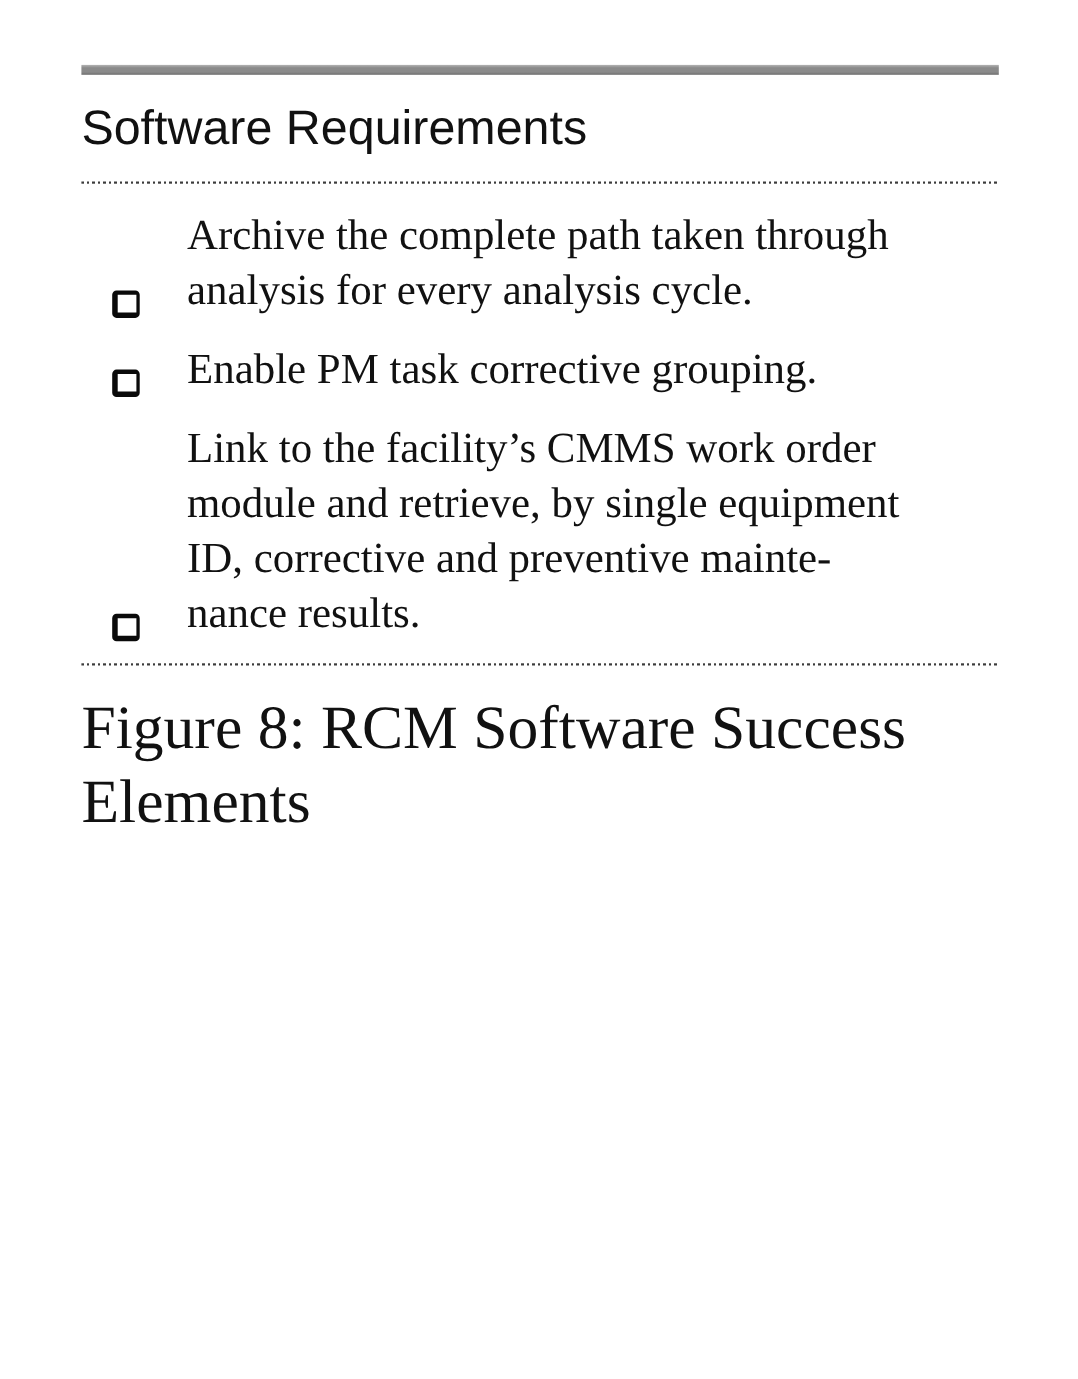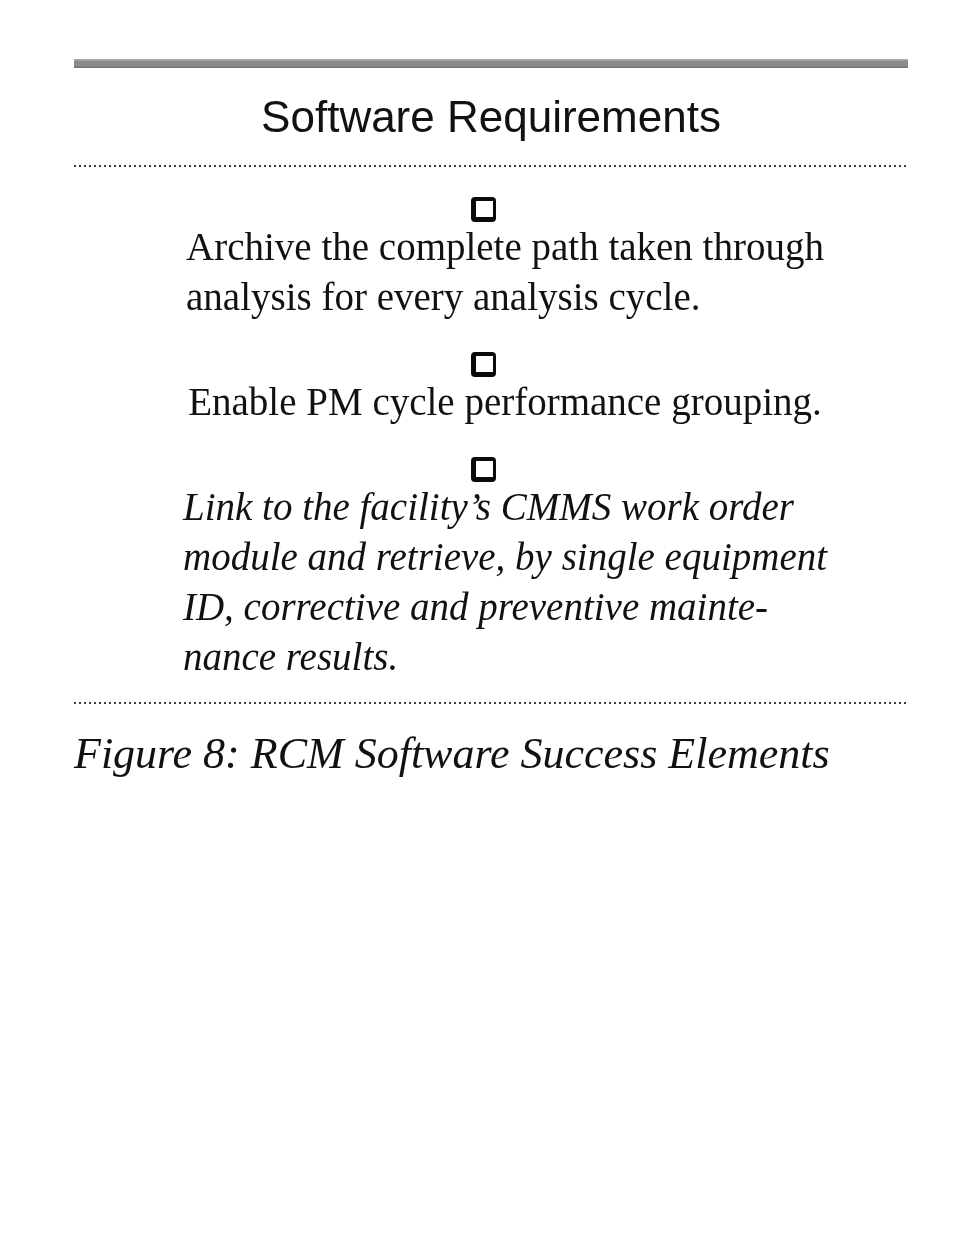--- a/index.html
+++ b/index.html
@@ -33,61 +33,59 @@
       var(--rule_gray_light, #b3b3b3) 0%,
       var(--rule_gray, #8a8a8a) 30%,
       var(--rule_gray, #8a8a8a) 72%,
       var(--rule_gray_dark, #6e6e6e) 100%);
   }
   .figure-title {
     font-family: "Liberation Sans", "DejaVu Sans", sans-serif;
     font-size: 44px;
     font-weight: 400;
     letter-spacing: 0px;
-    text-align: center;
+    text-align: left;
     margin: 24px 0 22px 0;
     line-height: 1.15;
   }
   .dotted-rule {
     height: 2px;
     background: repeating-linear-gradient(90deg,
       var(--dot_color, #3c3c3c) 0px, var(--dot_color, #3c3c3c) 2px,
       transparent 2px, transparent 5px);
   }
   .requirements-list {
     padding: 22px 0 20px 28px;
   }
   .list-item {
     display: flex;
-    align-items: center;
+    align-items: flex-end;
     margin-bottom: 22px;
-    flex-direction: column;
   }
-  .list-item:last-child { margin-bottom: 0; font-style: italic; }
+  .list-item:last-child { margin-bottom: 0; }
   .checkbox-icon {
     flex: 0 0 auto;
     width: 25px;
     height: 25px;
     margin-top: 8px;
     margin-right: 43px;
     border-style: solid;
     border-color: #0a0a0a;
     border-width: 4px 3px 5px 5px;
     border-radius: 4px;
     background: #ffffff;
   }
   .list-item-text {
     flex: 1 1 auto;
     font-size: 39px;
     line-height: 50px;
     white-space: pre-line;
   }
   .figure-caption {
-    font-style: italic;
-    font-size: 44px;
+    font-size: 56px;
     line-height: 1.2;
     margin: 24px 0 0 74px;
   }
 </style>
 </head>
 <body>
 
 <div class="figure-block">
 
   <div class="top-rule"></div>
@@ -102,21 +100,21 @@
       <span class="checkbox-icon"></span>
       <span class="list-item-text">Archive the complete path taken through
 analysis for every analysis cycle.</span>
     </div>
 
 
 
 
     <div class="list-item">
       <span class="checkbox-icon"></span>
-      <span class="list-item-text">Enable PM cycle performance grouping.</span>
+      <span class="list-item-text">Enable PM task corrective grouping.</span>
     </div>
 
 
     <div class="list-item">
       <span class="checkbox-icon"></span>
       <span class="list-item-text">Link to the facility’s CMMS work order
 module and retrieve, by single equipment
 ID, corrective and preventive mainte-
 nance results.</span>
     </div>

